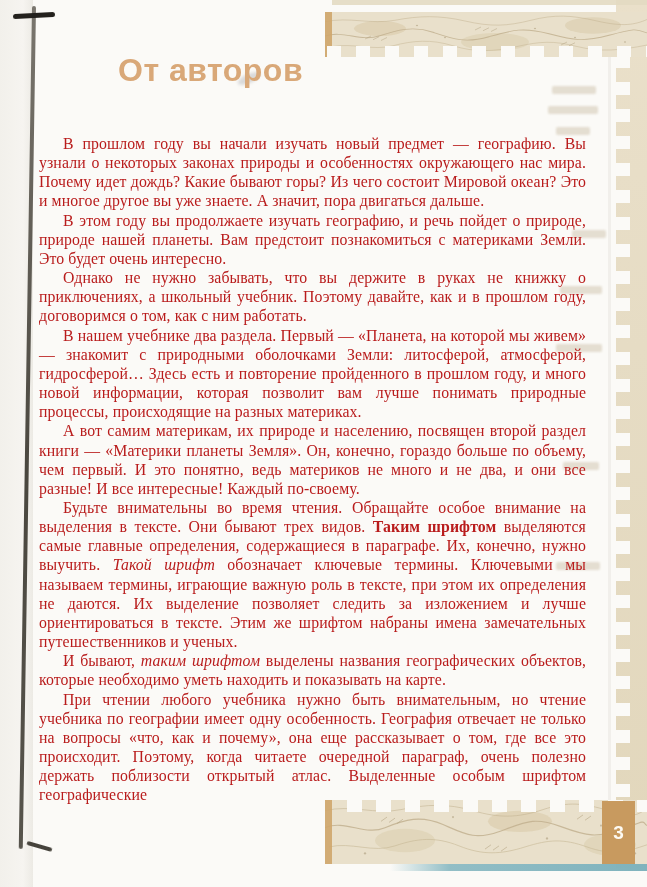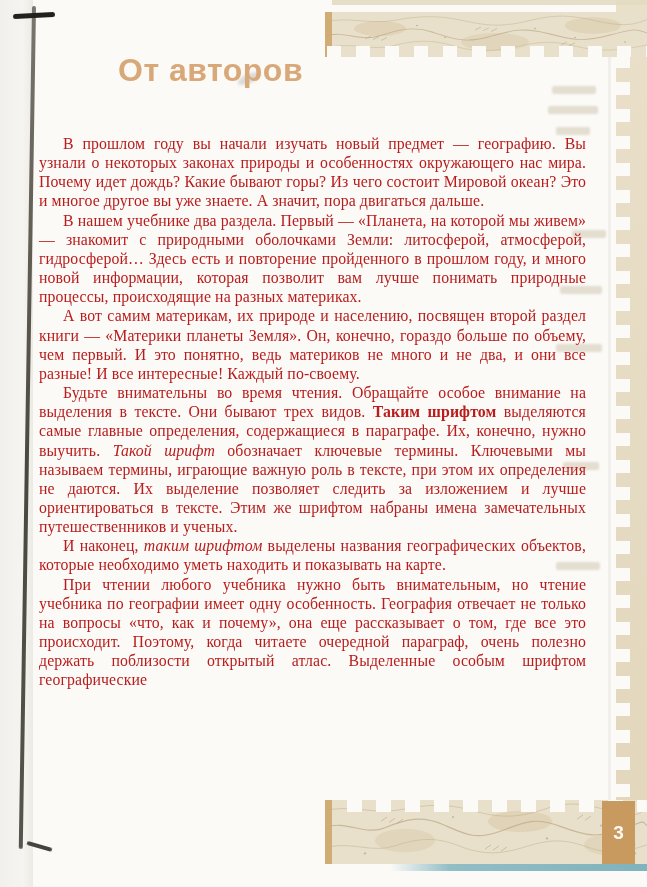--- a/index.html
+++ b/index.html
@@ -195,20 +195,22 @@
 
   <div class="smudge"></div>
   <div class="spine-line"></div>
   <div class="spine-tail"></div>
   <div class="ink-mark"></div>
 
   <h1 class="title">От авторов</h1>
 
   <div class="body-text">
       <p><span class="run-normal">В прошлом году вы начали изучать новый предмет — географию. Вы узнали о некоторых законах природы и особенностях окружающего нас мира. Почему идет дождь? Какие бывают горы? Из чего состоит Мировой океан? Это и многое другое вы уже знаете. А значит, пора двигаться дальше.</span></p>
+      <p><span class="run-normal">В этом году вы продолжаете изучать географию, и речь пойдет о природе, природе нашей планеты. Вам предстоит познакомиться с материками Земли. Это будет очень интересно.</span></p>
+      <p><span class="run-normal">Однако не нужно забывать, что вы держите в руках не книжку о приключениях, а школьный учебник. Поэтому давайте, как и в прошлом году, договоримся о том, как с ним работать.</span></p>
       <p><span class="run-normal">В нашем учебнике два раздела. Первый — «Планета, на которой мы живем» — знакомит с природными оболочками Земли: литосферой, атмосферой, гидросферой… Здесь есть и повторение пройденного в прошлом году, и много новой информации, которая позволит вам лучше понимать природные процессы, происходящие на разных материках.</span></p>
       <p><span class="run-normal">А вот самим материкам, их природе и населению, посвящен второй раздел книги — «Материки планеты Земля». Он, конечно, гораздо больше по объему, чем первый. И это понятно, ведь материков не много и не два, и они все разные! И все интересные! Каждый по-своему.</span></p>
       <p><span class="run-normal">Будьте внимательны во время чтения. Обращайте особое внимание на выделения в тексте. Они бывают трех видов. </span><span class="run-bold">Таким шрифтом</span><span class="run-normal"> выделяются самые главные определения, содержащиеся в параграфе. Их, конечно, нужно выучить. </span><span class="run-bold-italic">Такой шрифт</span><span class="run-normal"> обозначает ключевые термины. Ключевыми мы называем термины, играющие важную роль в тексте, при этом их определения не даются. Их выделение позволяет следить за изложением и лучше ориентироваться в тексте. Этим же шрифтом набраны имена замечательных путешественников и ученых.</span></p>
-      <p><span class="run-normal">И наконец, </span><span class="run-italic">таким шрифтом</span><span class="run-normal"> выделены названия географических объектов, которые необходимо уметь находить и показывать на карте.</span></p>
+      <p><span class="run-normal">И бывают, </span><span class="run-italic">таким шрифтом</span><span class="run-normal"> выделены названия географических объектов, которые необходимо уметь находить и показывать на карте.</span></p>
       <p><span class="run-normal">При чтении любого учебника нужно быть внимательным, но чтение учебника по географии имеет одну особенность. География отвечает не только на вопросы «что, как и почему», она еще рассказывает о том, где все это происходит. Поэтому, когда читаете очередной параграф, очень полезно держать поблизости открытый атлас. Выделенные особым шрифтом географические</span></p>
     </div>
 
 </div>
 
 </body></html>

